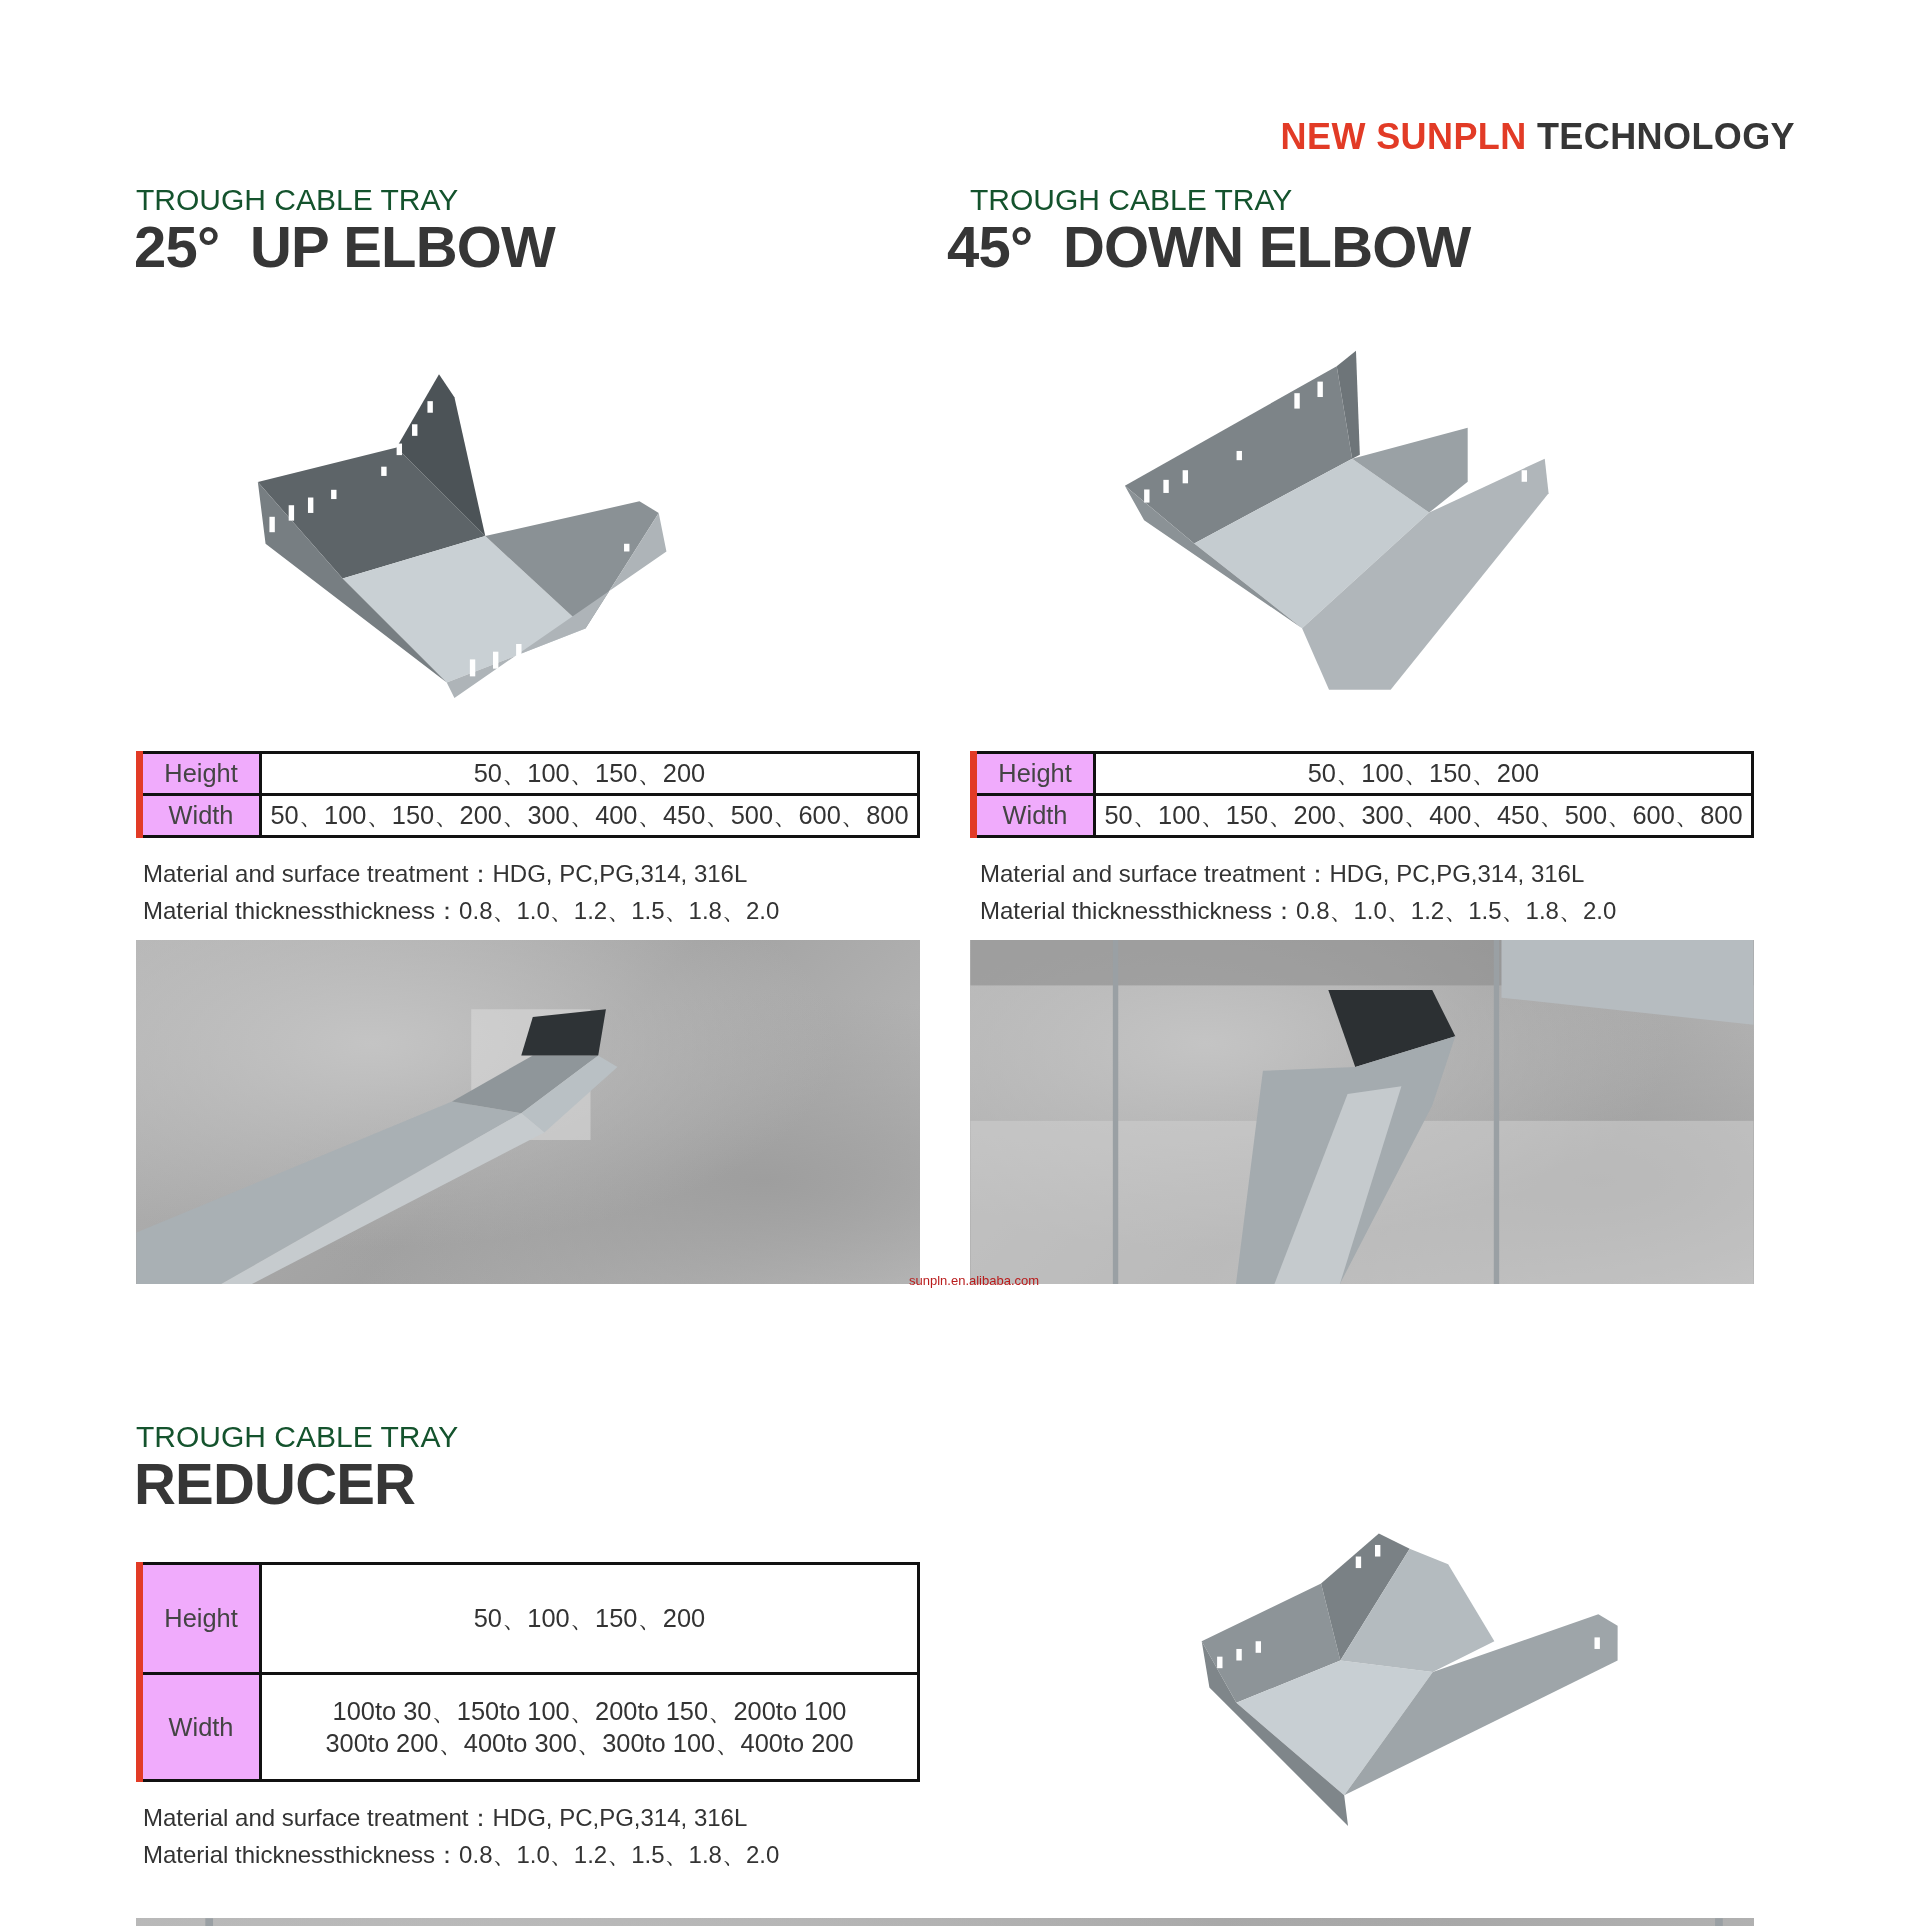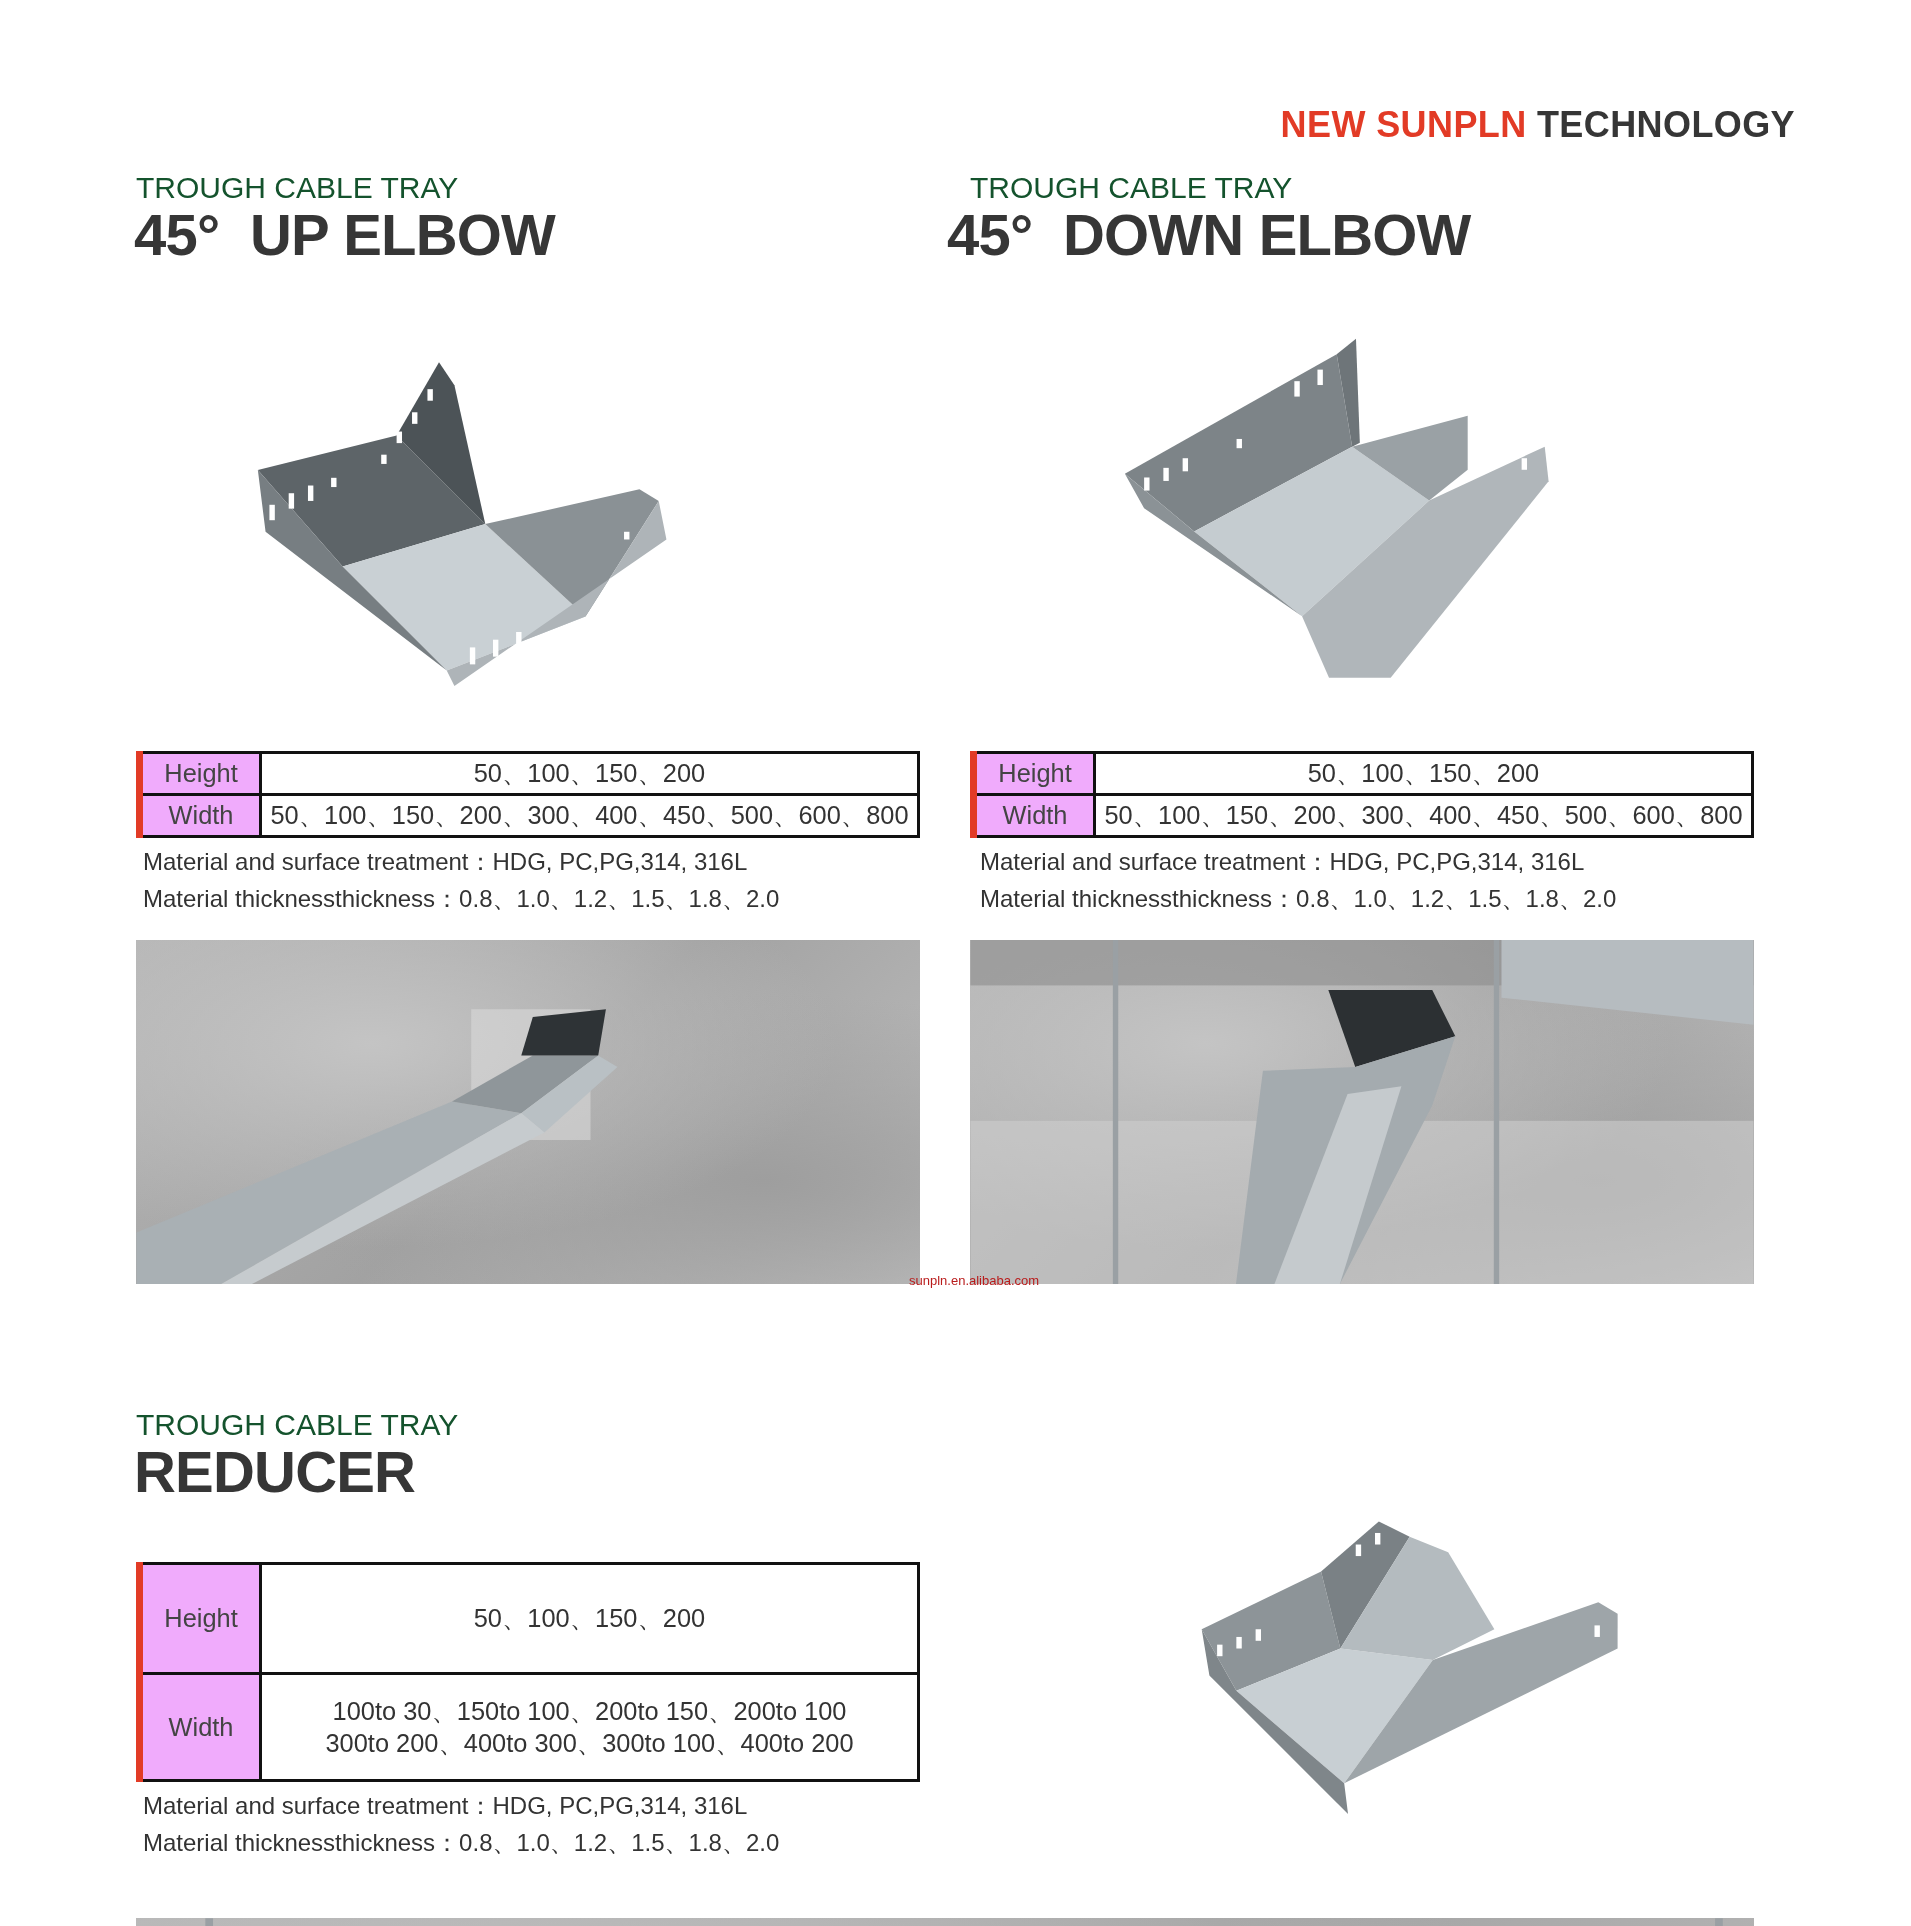--- a/index.html
+++ b/index.html
@@ -1,18 +1,18 @@
 <!DOCTYPE html>
 <html style="font-size:6.2px"><head>
 <meta charset="utf-8">
 <style>
   html, body { margin:0; padding:0; background:#ffffff; }
   body { width:1911px; height:2590px; position:relative; overflow:hidden;
          font-family:"Liberation Sans", sans-serif; color:#333; }
-  .abs { position:absolute; }
+  .abs { position:absolute;margin-top:12px; }
   .brand { top:104px; right:116px; font-size:36px; font-weight:bold; letter-spacing:0.4px; }
   .brand .r { color:#e23b26; }
   .brand .k { color:#363636; }
   .cat { font-size:30px; color:#14532d; line-height:1; }
   .title { font-size:58px; font-weight:bold; color:#363636; line-height:1; letter-spacing:-0.8px; }
   .spec { border-collapse:collapse; position:absolute; font-size:25.4px; color:#333; }
   .spec td { border:3.5px solid #111; padding:0; text-align:center; vertical-align:middle; }
   .spec td.lbl { background:#f0abfc; color:#444; border-left:7px solid #e23b26; width:116px; }
   .note { font-size:24px; color:#333; line-height:37px; }
   .photo { position:absolute; overflow:hidden;
@@ -25,21 +25,21 @@
 </style>
 </head>
 <body>
 
 <div class="abs brand">
   <span class="r">NEW SUNPLN</span>
   <span class="k">TECHNOLOGY</span>
 </div>
 
 <div class="abs cat" style="left:136px; top:173px;">TROUGH CABLE TRAY</div>
-<div class="abs title" style="left:134px; top:206px; white-space:pre;">45°  UP ELBOW</div>
+<div class="abs title" style="left:134px; top:206px; white-space:pre;">25°  UP ELBOW</div>
 
 <div class="abs" style="left:254px; top:339px;">
   <svg width="424" height="347" viewBox="0 0 1100 900">
     <polygon points="10,340 370,250 600,480 230,590" fill="#5d6468"></polygon>
     <polygon points="370,250 480,60 520,120 600,480" fill="#4c5357"></polygon>
     <polygon points="230,590 600,480 860,720 500,860" fill="#c9d0d4"></polygon>
     <polygon points="600,480 1000,390 1050,420 860,720" fill="#8a9195"></polygon>
     <polygon points="10,340 230,590 500,860 30,500" fill="#777e82"></polygon>
     <polygon points="500,860 860,720 1050,420 1070,520 520,900" fill="#aeb4b8"></polygon>
     <g fill="#ffffff">

